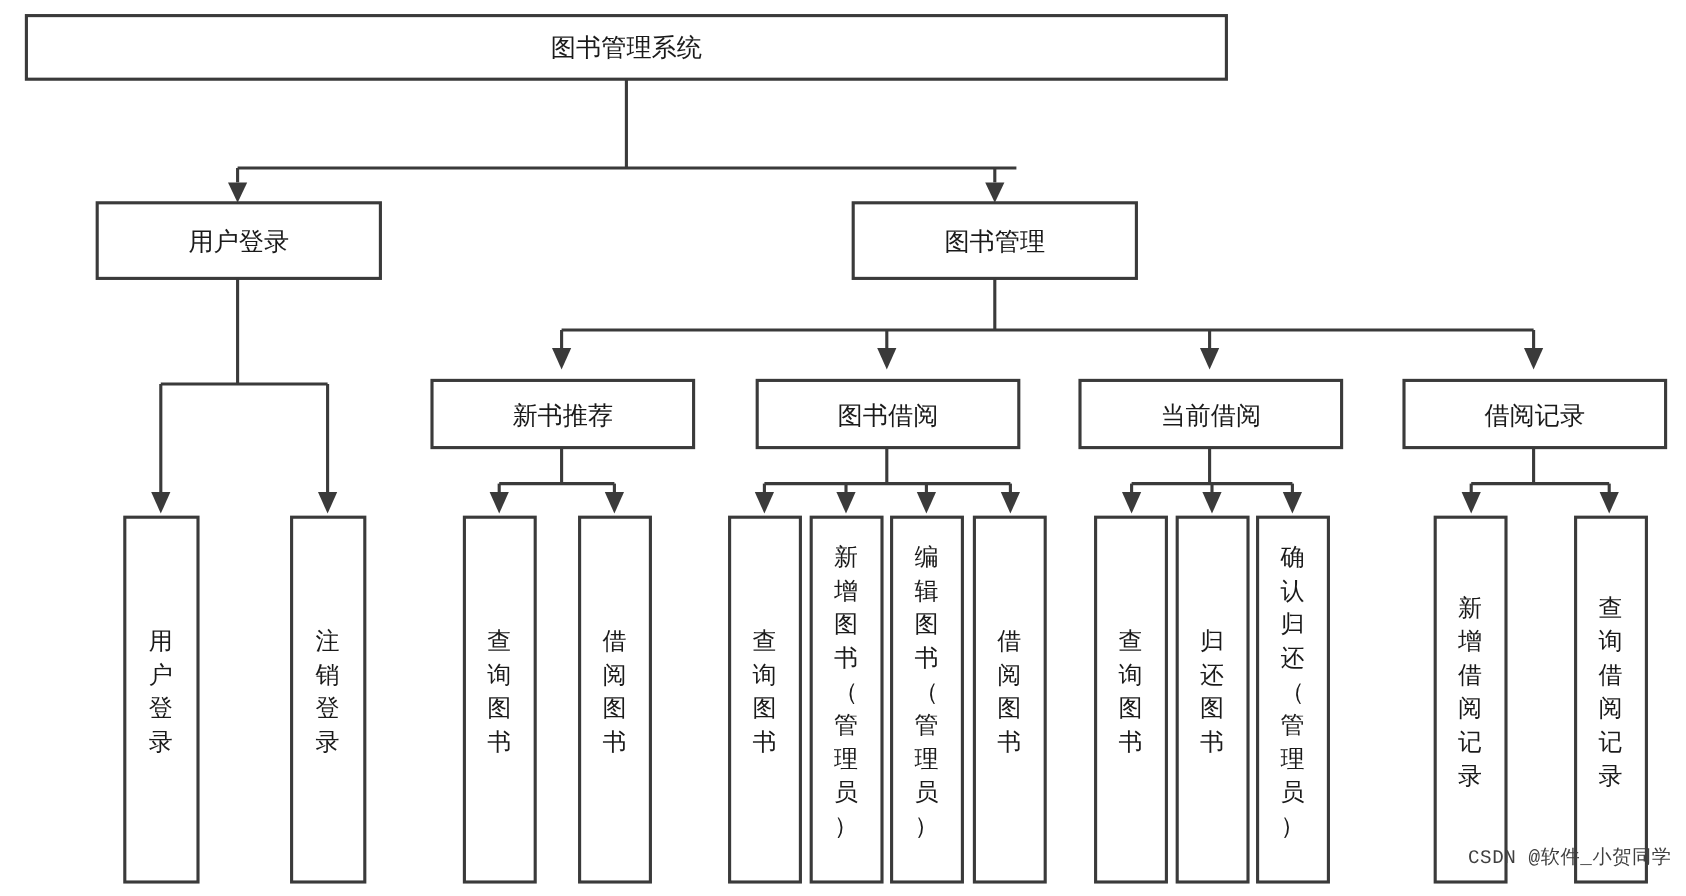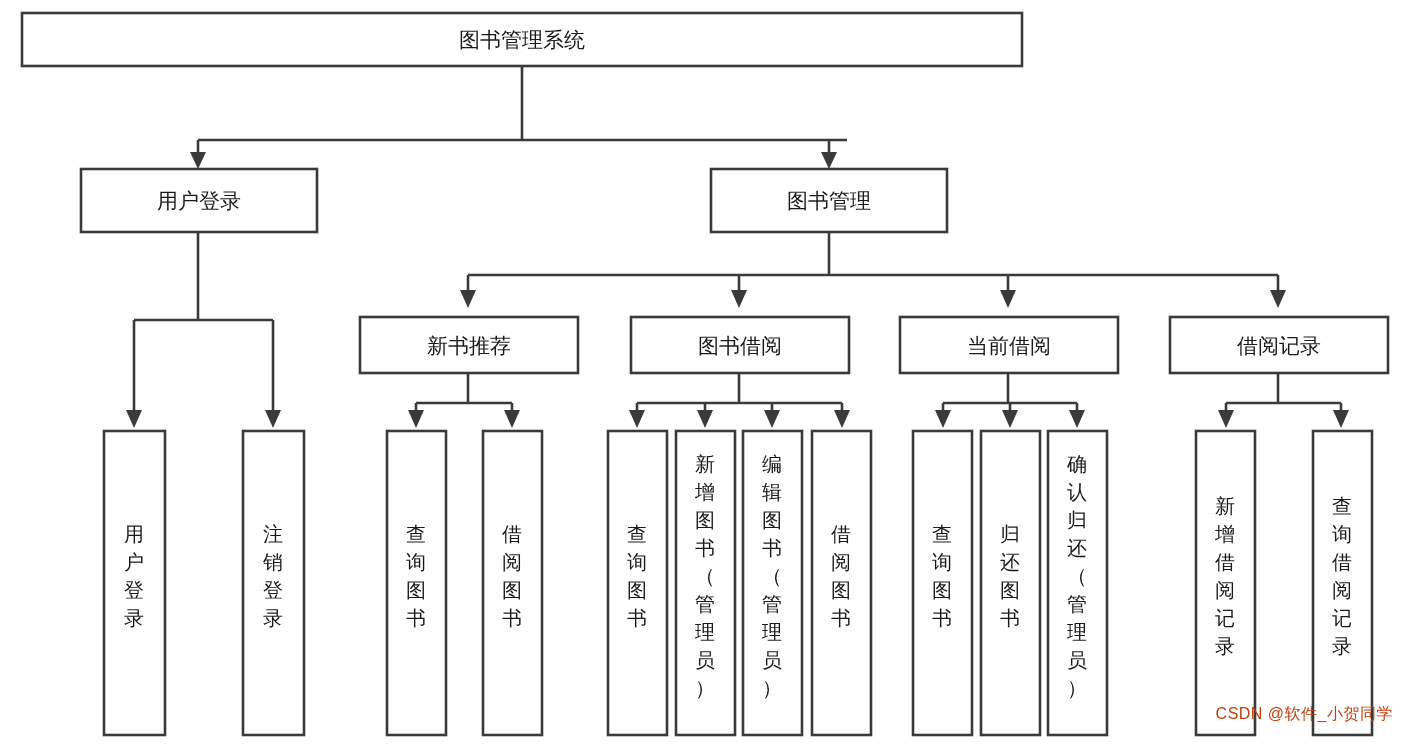--- a/index.html
+++ b/index.html
@@ -49,23 +49,23 @@
     stroke-linecap: butt;
   }
   .arrowhead {
     fill: #3a3a3a;
     stroke: none;
   }
   .watermark {
     position: absolute;
     right: 12px;
     bottom: 6px;
-    font-family: Liberation Sans, sans-serif;
+    font-family: Liberation Mono, monospace;
     font-size: 16px;
-    color: #c2410c;
+    color: #404040;
     white-space: nowrap;
     letter-spacing: 0.5px;
     pointer-events: none;
   }
 </style>
 </head>
 <body>
 
 <div id="diagram-root">
   <svg class="flow" viewBox="0 0 1405 747" xmlns="http://www.w3.org/2000/svg">

